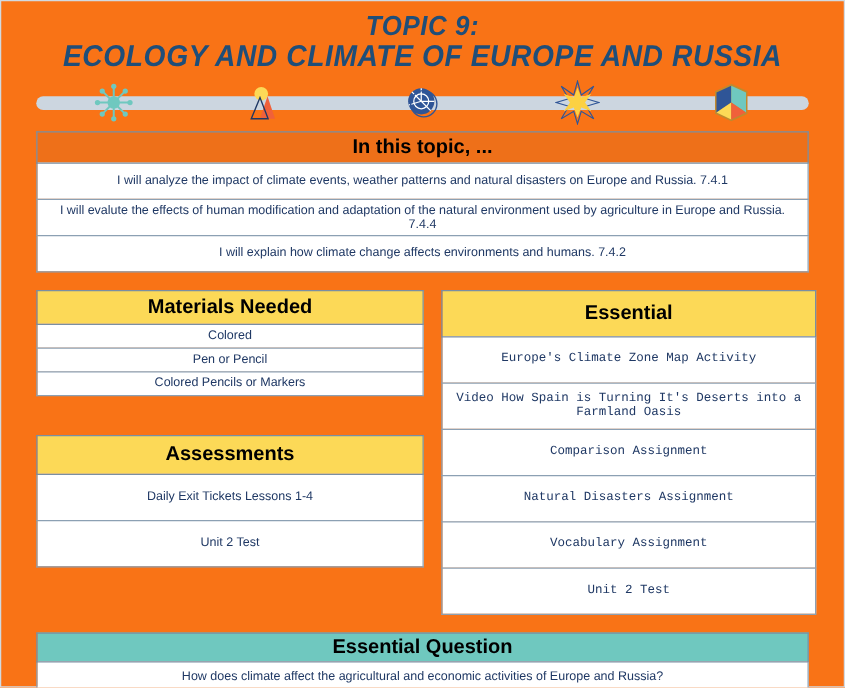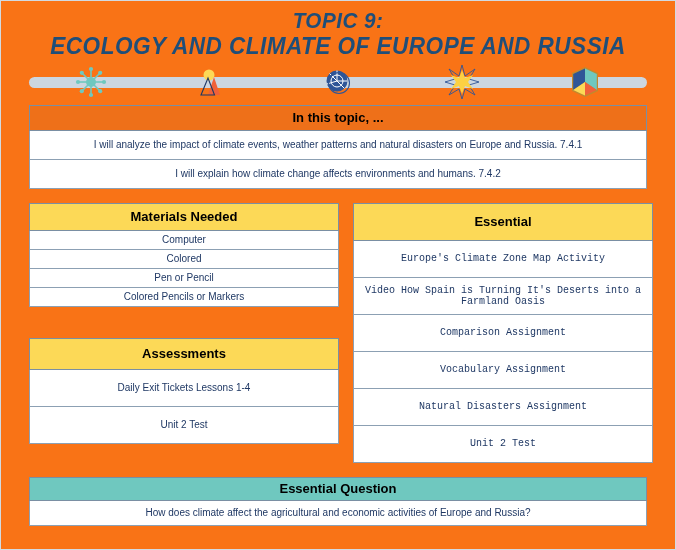--- a/index.html
+++ b/index.html
@@ -86,21 +86,21 @@
     border: 1px solid #8ca0b3;
     text-align: center;
     color: #1F3864;
     font-size: 10px;
     padding: 0 6px;
     background: #ffffff;
   }
   .tbl td.hdr {
     font-weight: bold;
     color: #000000;
-    font-size: 13px;
+    font-size: 16px;
     border: 1px solid #7a8fa3;
     text-align: center;
   }
   .hdr-orange { background: #EE7019 !important; }
   .hdr-yellow { background: #FCD957 !important; }
   .hdr-teal   { background: #6FC8BF !important; }
 
   .sep-dark { border-top: 1px solid #1F3864 !important; }
 
   
@@ -229,37 +229,37 @@
   <div class="topic-wrap">
     <table class="tbl">
       <tbody>
           <tr>
         <td class="hdr hdr-orange">In this topic, ...</td>
       </tr>
       <tr>
         <td class="obj">I will analyze the impact of climate events, weather patterns and natural disasters on Europe and Russia. 7.4.1</td>
       </tr>
       <tr>
+        <td class="obj sep-dark">I will evalute the effects of human modification and adaptation of the natural environment used by agriculture in Europe and Russia. 7.4.4</td>
+      </tr>
+      <tr>
         <td class="obj">I will explain how climate change affects environments and humans. 7.4.2</td>
       </tr>
     </tbody>
       </table>
   </div>
 
   <div class="mid-wrap">
 
     <div class="col-left">
 
       <table class="tbl materials">
         <tbody>
             <tr>
           <td class="hdr hdr-yellow">Materials Needed</td>
-        </tr>
-        <tr>
-          <td class="item">Computer</td>
         </tr>
         <tr>
           <td class="item sep-dark">Colored</td>
         </tr>
         <tr>
           <td class="item sep-dark">Pen or Pencil</td>
         </tr>
         <tr>
           <td class="item">Colored Pencils or Markers</td>
         </tr>
@@ -291,24 +291,24 @@
         <tr>
           <td class="item">Europe's Climate Zone Map Activity</td>
         </tr>
         <tr>
           <td class="item sep-dark">Video How Spain is Turning It's Deserts into a Farmland Oasis</td>
         </tr>
         <tr>
           <td class="item sep-dark">Comparison Assignment</td>
         </tr>
         <tr>
+          <td class="item sep-dark">Natural Disasters Assignment</td>
+        </tr>
+        <tr>
           <td class="item sep-dark">Vocabulary Assignment</td>
-        </tr>
-        <tr>
-          <td class="item sep-dark">Natural Disasters Assignment</td>
         </tr>
         <tr>
           <td class="item">Unit 2 Test</td>
         </tr>
       </tbody>
         </table>
     </div>
 
   </div>
 

